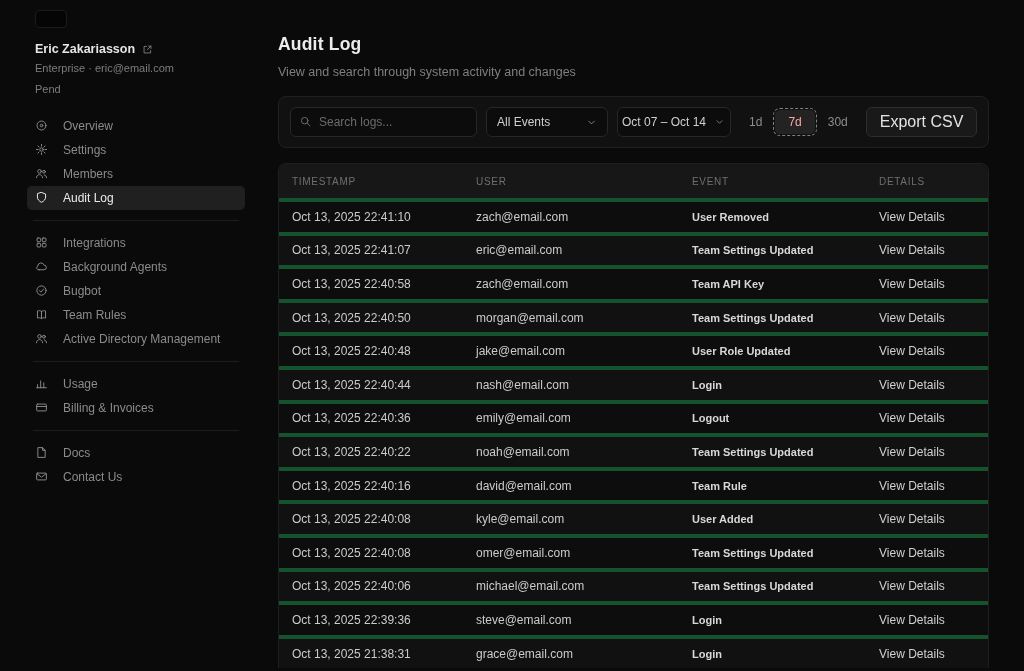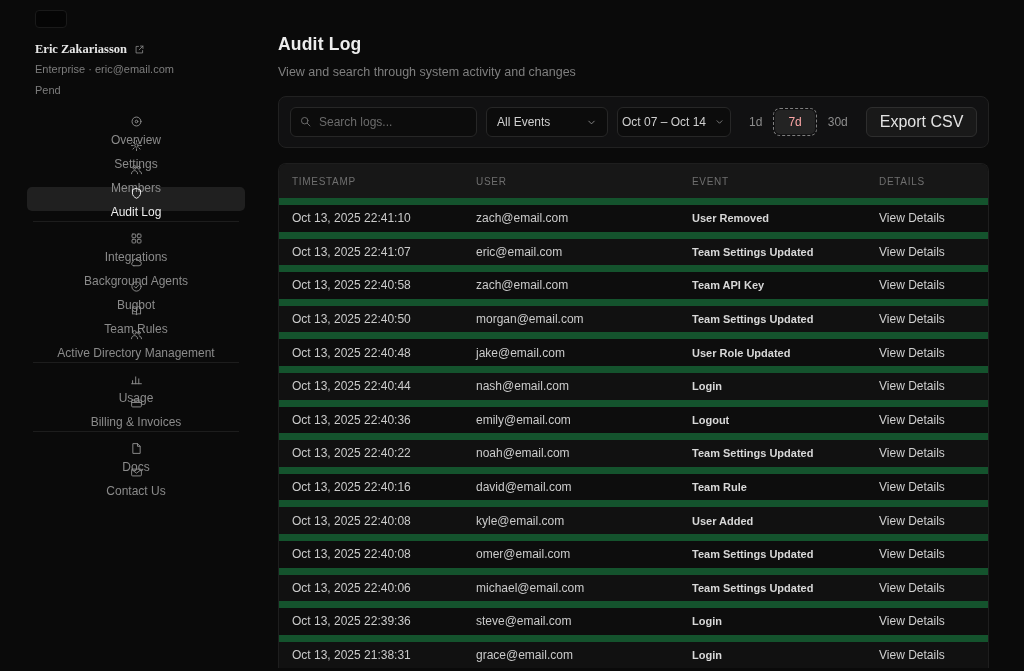--- a/index.html
+++ b/index.html
@@ -13,27 +13,27 @@
   
   .sidebar {
     width:265px; min-width:265px; height:100%;
     padding:8px 20px 0 27px;
   }
   .logo-badge {
     width:32px; height:18px; background:#050505; border:1px solid #1a1a1a;
     border-radius:4px; margin:2px 0 14px 8px;
   }
   .user-block { padding-left:8px; margin-bottom:16px; }
-  .user-name-row { display:flex; align-items:center; gap:6px;font-family:Liberation Serif, serif; }
+  .user-name-row { display:flex; align-items:center; gap:6px; }
   .user-name { font-size:12.5px; font-weight:700; color:#e6e6e6; }
   .user-meta { font-size:11px; color:#7d7d7d; margin-top:5px; line-height:1.45; }
   .nav-item {
-    display:flex; align-items:center; gap:5px;
+    display:flex; align-items:center; gap:15px;
     height:24px; padding:0 8px; border-radius:5px;
-    font-size:12px; color:#8b8b8b; cursor:pointer; white-space:nowrap;flex-direction:column;
+    font-size:12px; color:#8b8b8b; cursor:pointer; white-space:nowrap;
   }
   .nav-item.active { background:#202020; color:#ececec; }
   .divider { border-top:1px solid #1d1d1d; margin:10px 6px; }
   .icon {
     width:13px; height:13px; flex:0 0 13px;
     fill:none; stroke:currentColor; stroke-width:1.2;
     stroke-linecap:round; stroke-linejoin:round;
   }
   
   .main { flex:1; padding:34px 46px 0 13px; }
@@ -88,21 +88,21 @@
     border-radius:8px 8px 0 0; overflow:hidden; background:#0d0d0d;
   }
   .thead, .trow {
     display:grid; grid-template-columns:184px 216px 187px 1fr;
     align-items:center;
   }
   .thead {
     height:34px; background:#171717;
     font-size:10px; font-weight:500; letter-spacing:.7px; color:#6f6f6f;
   }
-  .trow { height:33.6px; border-top:7px solid #14532d; font-size:12px; color:#cbcbcb; }
+  .trow { height:33.6px; border-top:4px solid #14532d; font-size:12px; color:#cbcbcb; }
   .trow:nth-child(even) { background:#111111; }
   .cell, .hcell { padding-left:13px; overflow:hidden; white-space:nowrap; text-overflow:ellipsis; }
   .cell.event { font-size:11px; font-weight:700; color:#d8d8d8; }
   .view-details { font-weight:500; color:#d0d0d0; cursor:pointer; }
 </style>
 </head>
 <body>
 
 <aside class="sidebar">
   <div class="logo-badge"></div>

